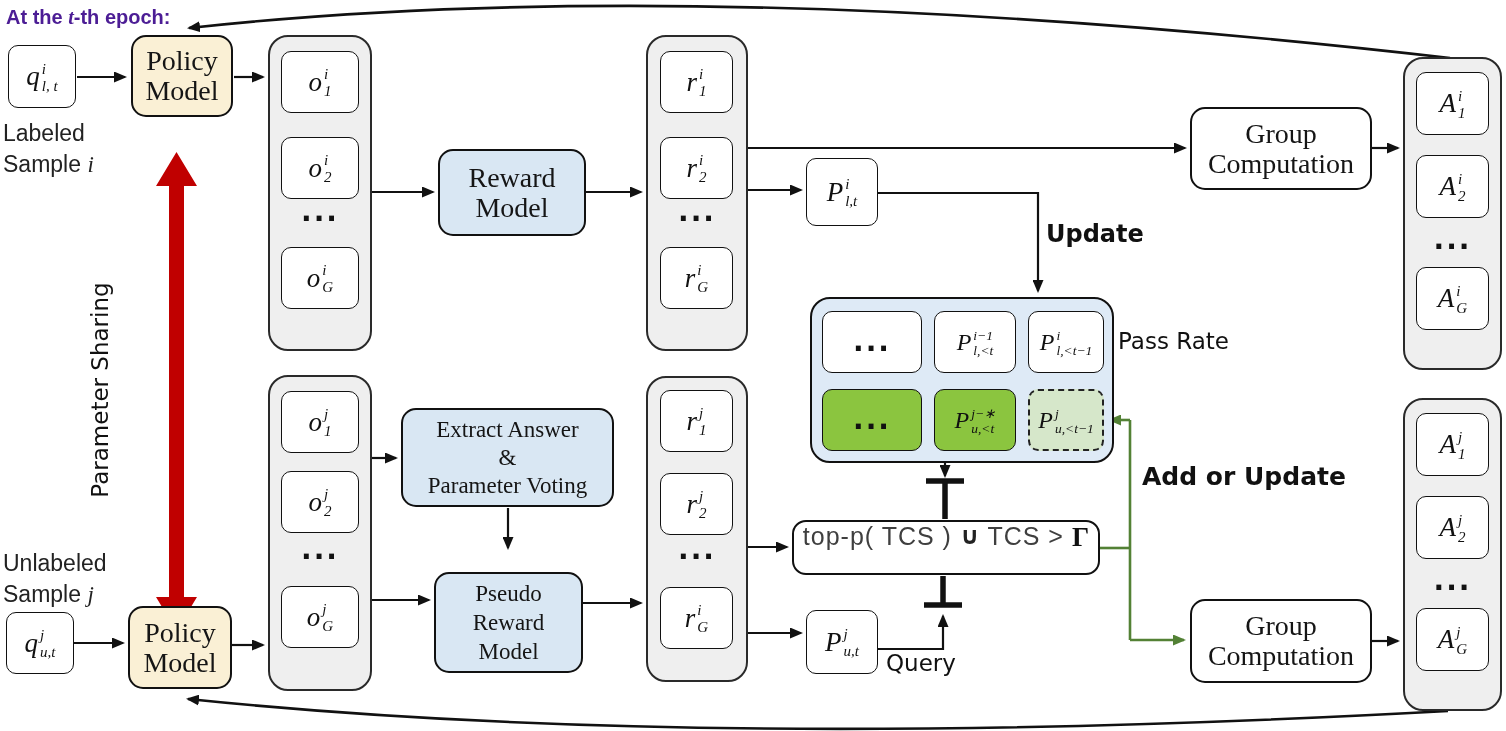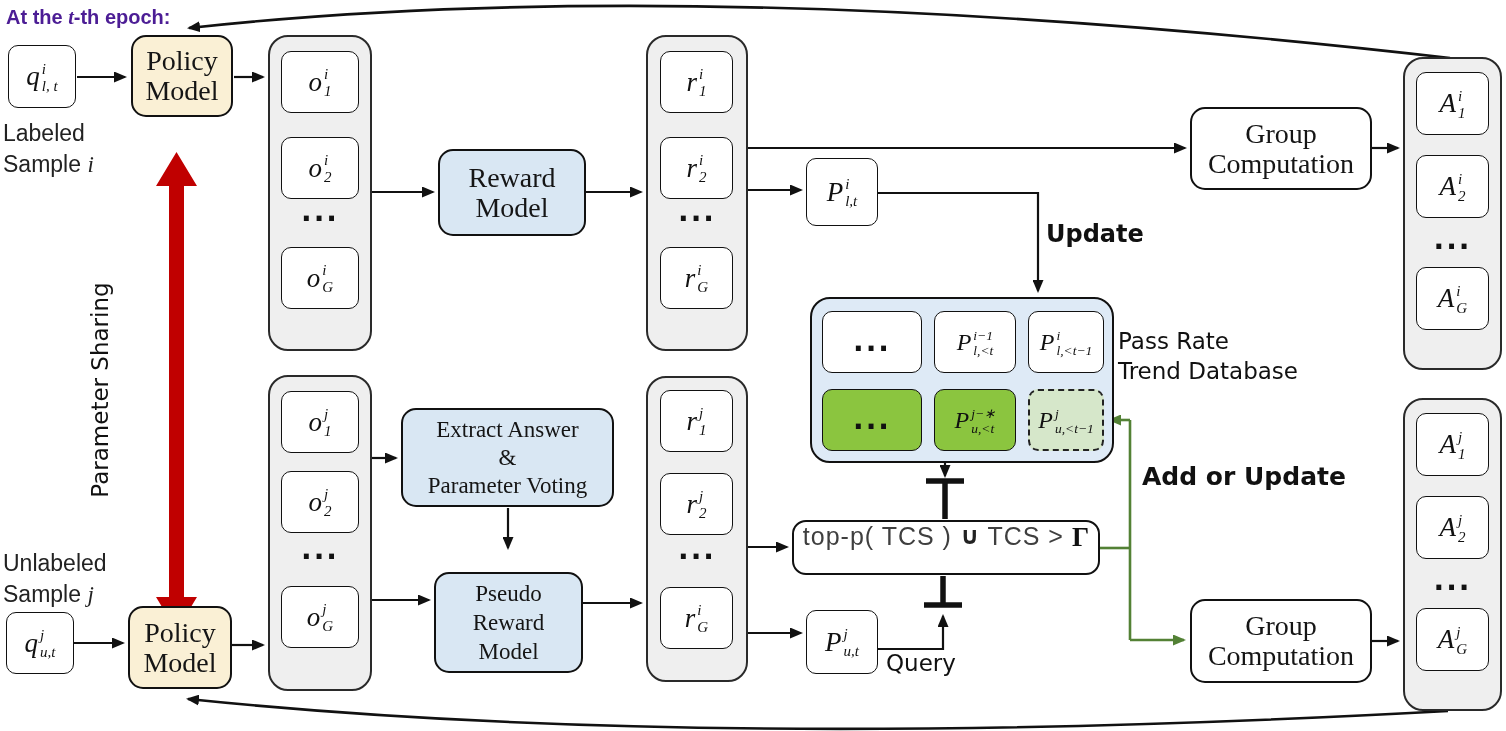--- a/index.html
+++ b/index.html
@@ -210,21 +210,20 @@
   </div>
   <div class="abs cell cell-greenlight math sm" style="left:1028px;top:389px;width:76px;height:62px;">
     <span class="mb">P</span>
       <span class="msc">
         <span>j</span>
         <span>u,&lt;t−1</span>
       </span>
   </div>
   <div class="abs hand" style="left:1118px;top:326px;font-size:23px;line-height:30px;">
     <div>Pass Rate</div>
-    <div>Trend Database</div>
   </div>
 
   <div class="abs modelbox white" style="left:1190px;top:107px;width:182px;height:83px;">
     <div>Group</div>
     <div>Computation</div>
   </div>
 
   <div class="abs col" style="left:1403px;top:57px;width:99px;height:313px;"></div>
   <div class="abs cell math" style="left:1416px;top:72px;width:73px;height:63px;">
     <span class="mb">A</span>

